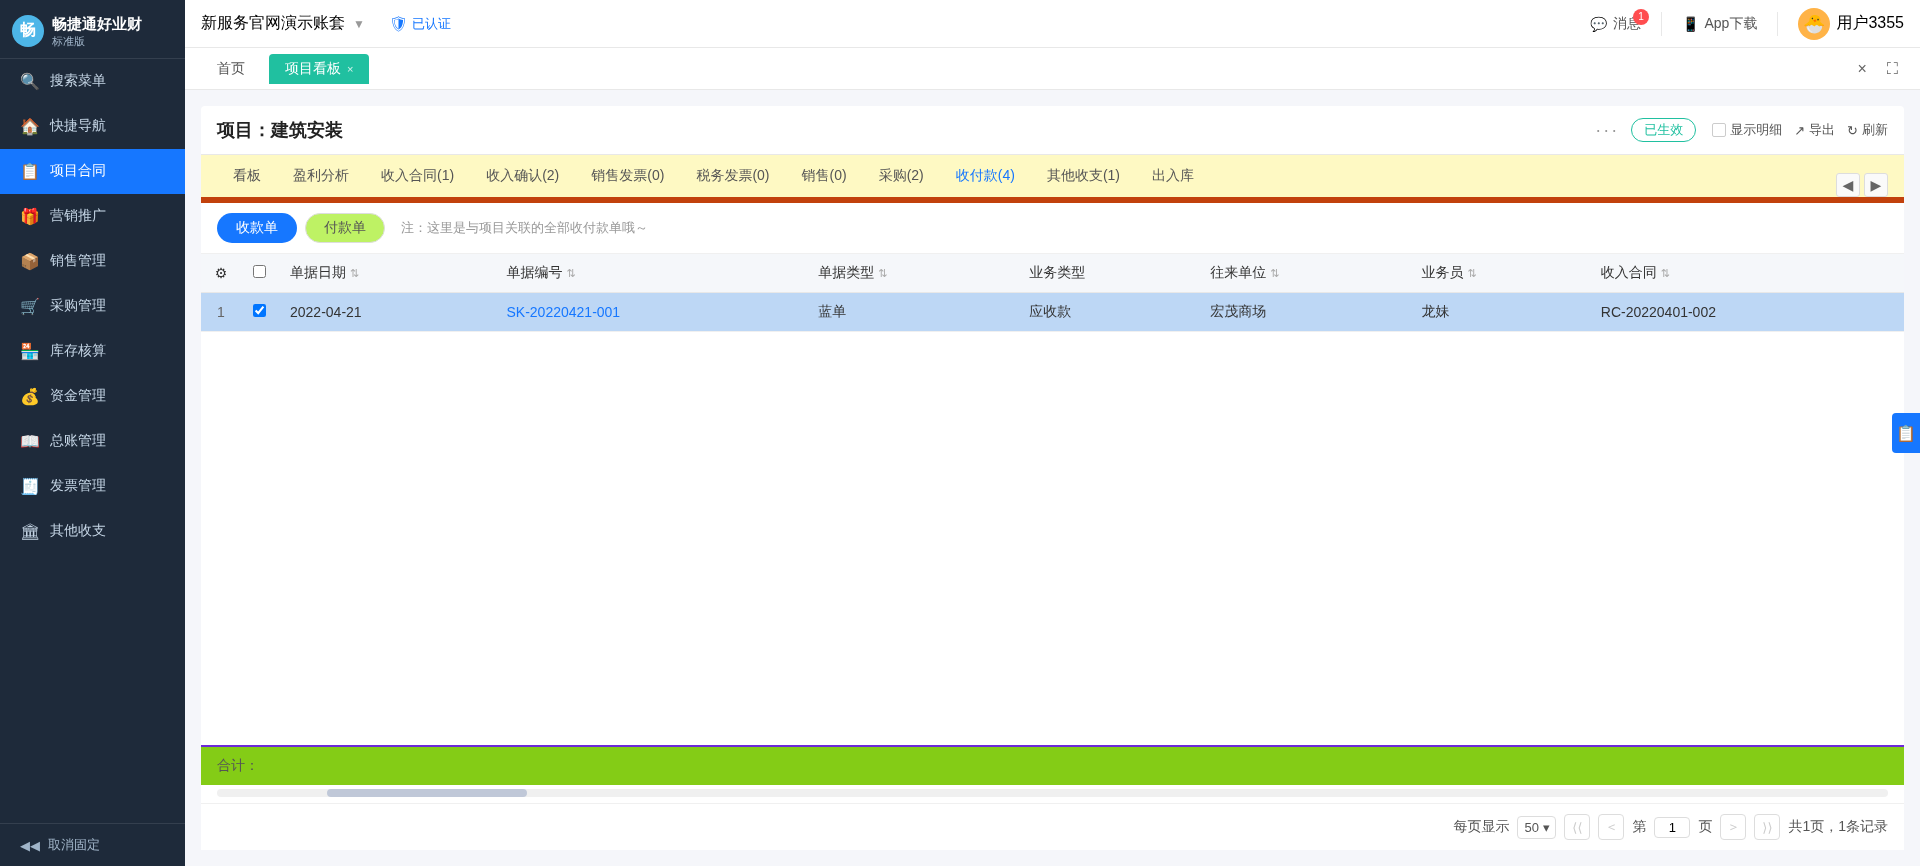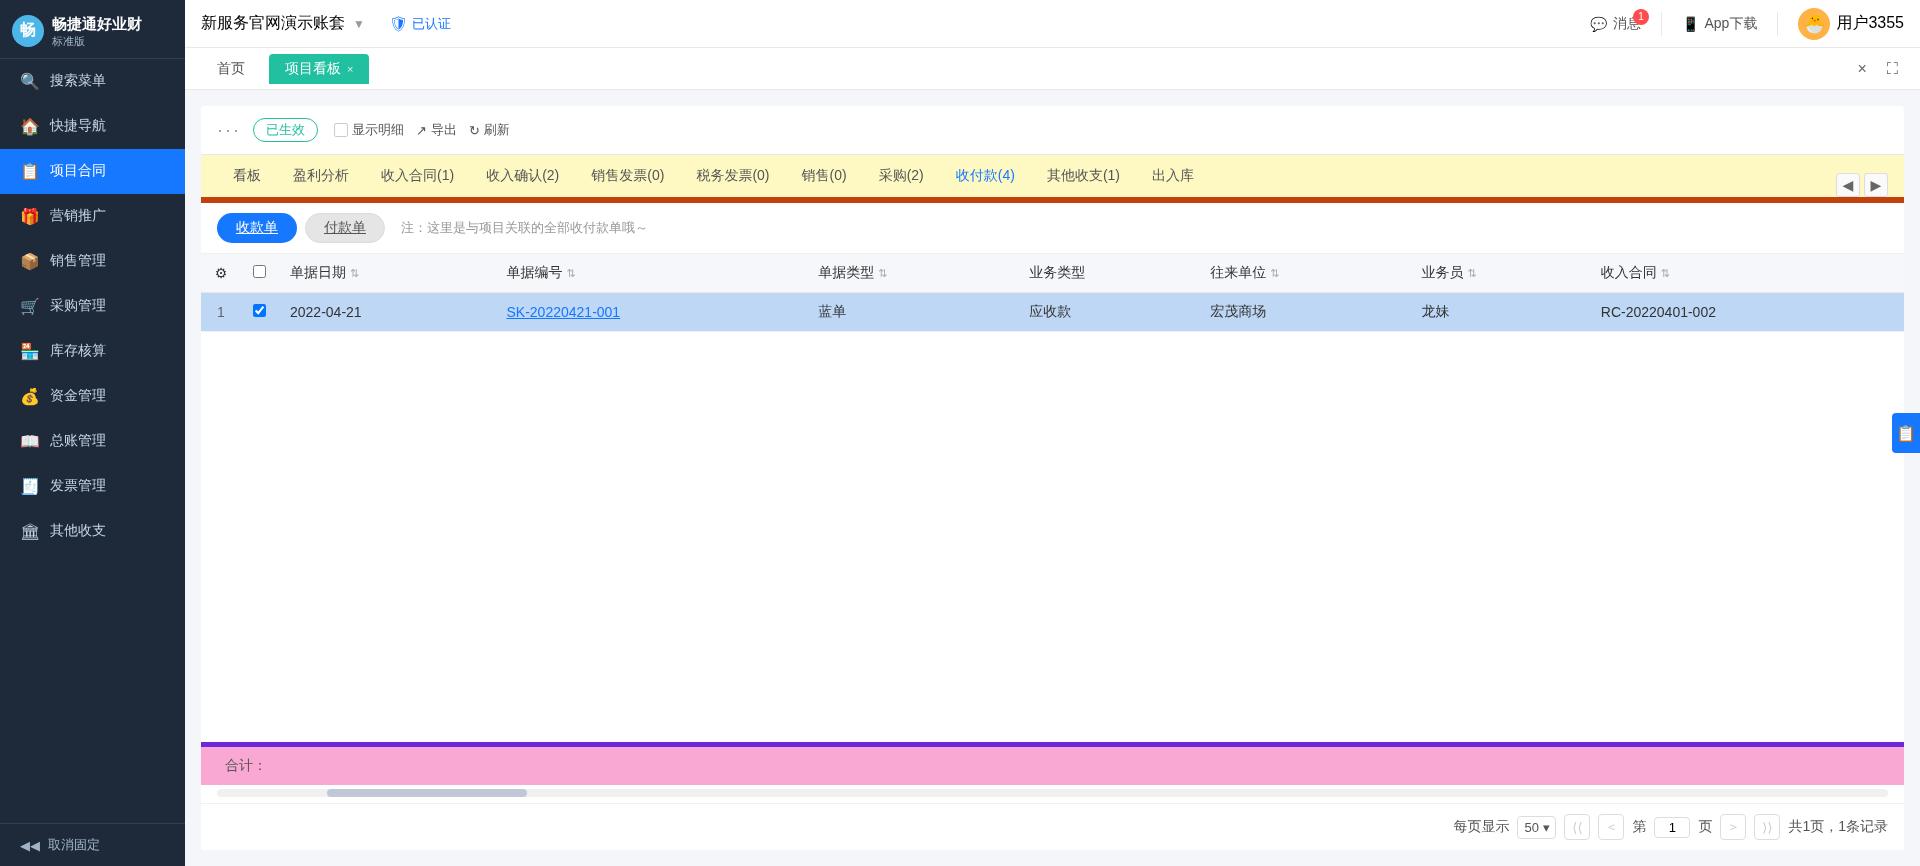--- a/index.html
+++ b/index.html
@@ -221,24 +221,23 @@
       gap: 8px;
       border-bottom: 1px solid #f0f0f0;
       flex-shrink: 0;
     }
     .record-tab-btn {
       padding: 5px 18px;
       border-radius: 16px;
       font-size: 14px;
       cursor: pointer;
       border: 1px solid transparent;
-      text-decoration: underline;
     }
     .record-tab-btn.active { background: #1677ff; color: #fff; }
-    .record-tab-btn:not(.active) { background: #e5e5e5; color: #555; border-color: #ddd; }
+    .record-tab-btn:not(.active) { background: #bef264; color: #555; border-color: #ddd; }
     .record-tab-note { font-size: 13px; color: #999; margin-left: 8px; }
 
     
     .table-wrapper {
       flex: 1;
       overflow: auto;
     }
     table {
       width: 100%;
       border-collapse: collapse;
@@ -258,30 +257,30 @@
     tbody tr.selected { background: #bdd7f5; }
     tbody td {
       padding: 10px 12px;
       border-bottom: 1px solid #f0f0f0;
       color: #333;
       white-space: nowrap;
     }
     .th-gear { width: 40px; text-align: center; }
     .th-check { width: 36px; text-align: center; }
     .cell-check { text-align: center; }
-    .cell-link { color: #1677ff; cursor: pointer; text-decoration: underline; }
+    .cell-link { color: #1677ff; cursor: pointer; }
     .row-num { color: #666; text-align: center; }
 
     
     .table-total {
-      background: #f9a8d4;
-      padding: 10px 24px;
+      background: #84cc16;
+      padding: 10px 16px;
       font-size: 14px;
       color: #555;
-      border-top: 5px solid #6d28d9;
+      border-top: 2px solid #6d28d9;
       flex-shrink: 0;
     }
 
     
     .table-scrollbar {
       padding: 4px 16px 6px;
       background: #fff;
       flex-shrink: 0;
     }
     .scrollbar-track {
@@ -456,20 +455,21 @@
     </div>
     <div class="tab-maximize">
       <span class="tab-max-btn">×</span>
       <span class="tab-max-btn">⛶</span>
     </div>
   </div>
 
   <div class="content-area">
 
     <div class="project-header">
+      <span class="project-title">项目：建筑安装</span>
       <span class="project-more">···</span>
       <span class="project-status">已生效</span>
       <div class="project-actions">
         <div class="project-action-item">
           <span class="checkbox-display"></span>
           <span>显示明细</span>
         </div>
         <div class="project-action-item">
           <span>↗</span>
           <span>导出</span>

